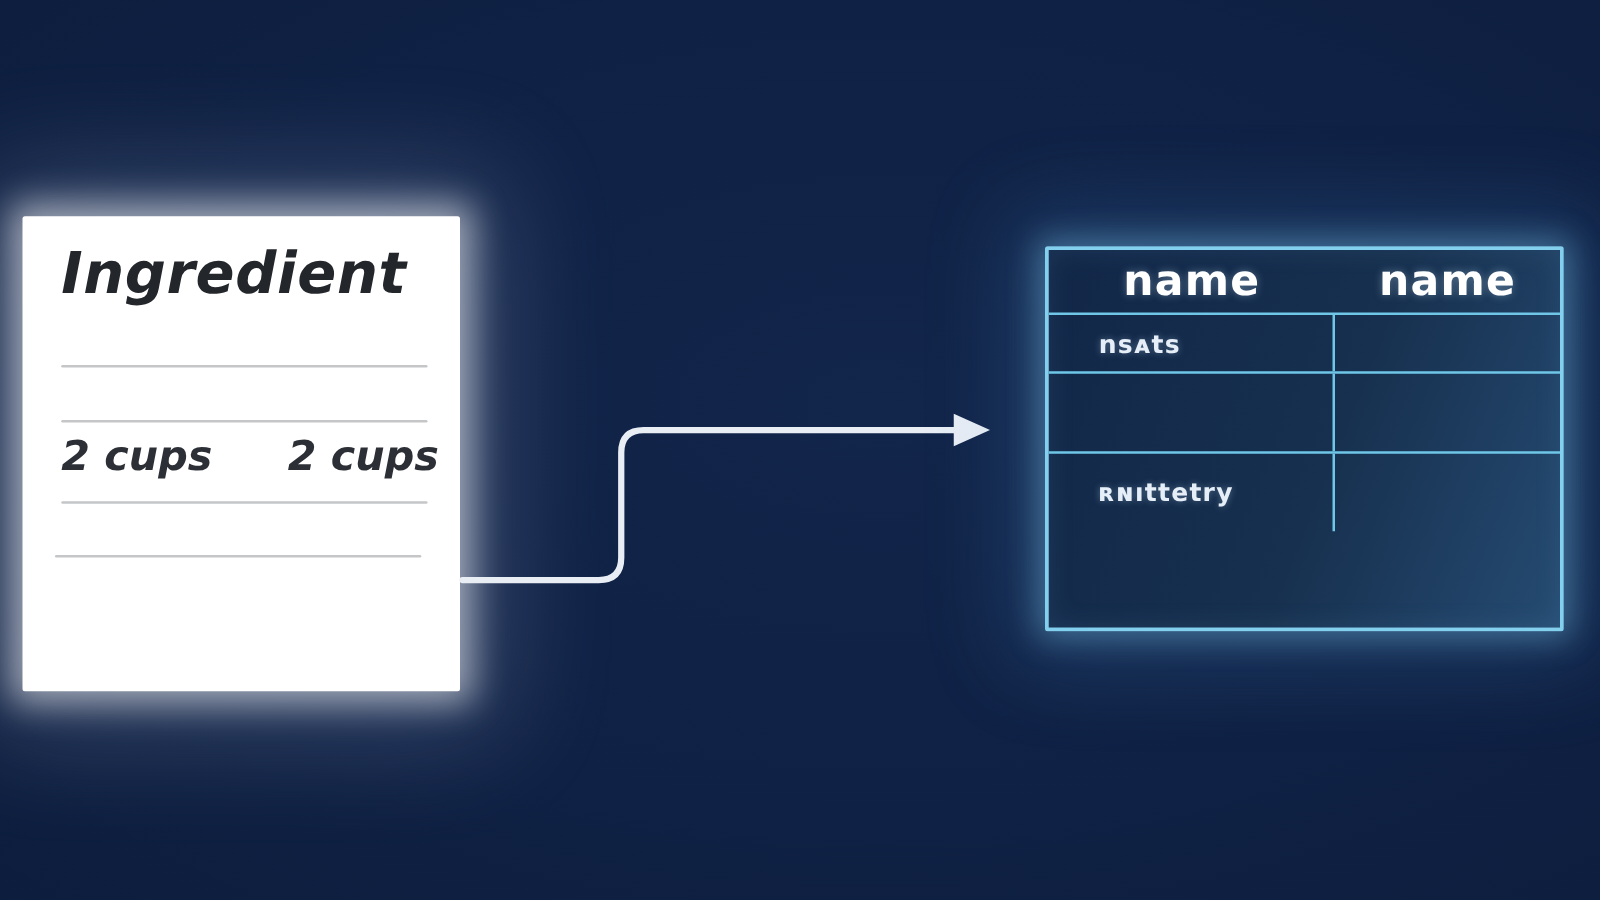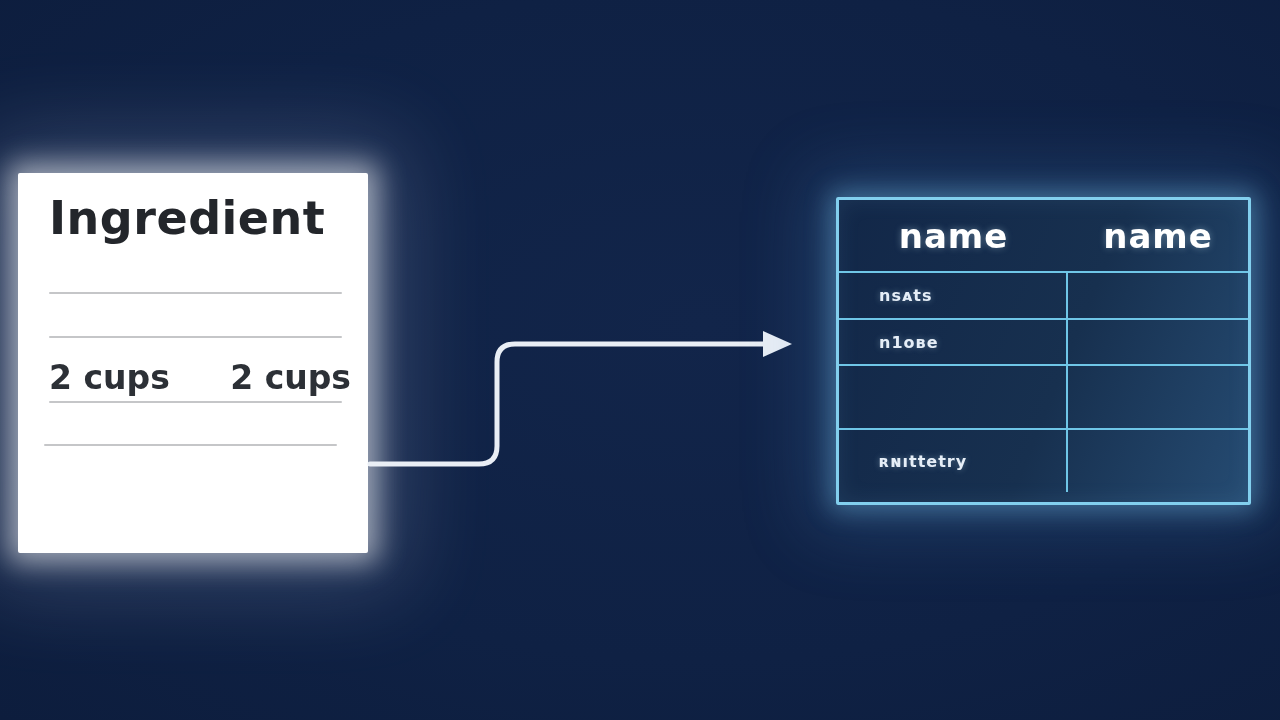--- a/index.html
+++ b/index.html
@@ -8,64 +8,65 @@
     background:#0f2144;
     background-image:radial-gradient(ellipse at 55% 45%, #12254a 0%, #0f2144 60%, #0d1d3d 100%);
     font-family:"DejaVu Sans","Liberation Sans",sans-serif;
   }
   
   .card{
     position:absolute;left:18px;top:173px;width:350px;height:380px;
     background:#ffffff;border-radius:2px;
     box-shadow:0 0 28px 10px rgba(255,255,255,0.55),
                0 0 90px 34px rgba(205,222,255,0.20);
+    font-style:italic;
   }
   .card-title{
     position:absolute;left:31px;top:18px;
     font-size:46px;font-weight:bold;color:#23262b;letter-spacing:0.5px;
   }
   .rule{
     position:absolute;left:31px;width:293px;height:2px;background:#c5c6c8;border-radius:1px;
   }
   .rule.r1{top:119px}
   .rule.r2{top:163px}
   .rule.r3{top:228px}
   .rule.r4{top:271px;left:26px}
   .qty-row{
     position:absolute;left:31px;top:172px;width:302px;height:52px;
-    display:flex;justify-content:space-between;align-items:flex-end;
+    display:flex;justify-content:space-between;align-items:flex-start;
     font-size:33px;font-weight:bold;color:#2c3036;
   }
   
   .arrow-wrap{position:absolute;left:360px;top:320px;width:440px;height:160px;}
   
   .db-table{
     position:absolute;left:836px;top:197px;width:415px;height:308px;
     box-sizing:border-box;border:3px solid #82cfee;border-radius:2px;
     background:linear-gradient(112deg,#122748 0%,#17304f 55%,#2b5680 118%);
     box-shadow:0 0 24px 6px rgba(125,200,240,0.38),
                0 0 70px 26px rgba(80,150,210,0.22),
                inset 0 0 22px rgba(130,200,240,0.10);
     display:flex;flex-direction:column;
   }
   .db-header{
-    height:71px;display:flex;align-items:center;flex:none;box-sizing:border-box;
+    height:50px;display:flex;align-items:center;flex:none;box-sizing:border-box;
   }
   .db-header .hcell{
     text-align:center;color:#ffffff;font-weight:bold;font-size:34px;
     letter-spacing:1px;text-shadow:0 0 7px rgba(210,240,255,0.35);
   }
   .hcell.c1{width:56%;}
   .hcell.c2{width:44%;}
   .db-row{
     flex:none;display:flex;box-sizing:border-box;border-top:2px solid #6fc6e7;
   }
   .db-row .cell{
     box-sizing:border-box;display:flex;align-items:center;
-    color:#e6eef7;font-weight:bold;font-size:16px;letter-spacing:1px;
+    color:#e6eef7;font-weight:bold;font-size:20px;letter-spacing:1px;
     text-shadow:0 0 6px rgba(200,235,255,0.35);
   }
   .cell.c1{width:56%;padding-left:40px;border-right:2px solid #6fc6e7;}
   .cell.c2{width:44%;padding-left:30px;}
   .db-row.h47{height:47px}
   .db-row.h46{height:46px}
   .db-row.h48{height:64px}
 </style>
 </head>
 <body>
@@ -93,24 +94,20 @@
 
   <div class="db-table">
     <div class="db-header">
       <div class="hcell c1">name</div>
       <div class="hcell c2">name</div>
     </div>
     <div class="db-row h47">
       <div class="cell c1">nsᴀts</div>
       <div class="cell c2"></div>
     </div>
-    <div class="db-row h46">
-      <div class="cell c1">n1oʙe</div>
-      <div class="cell c2"></div>
-    </div>
     <div class="db-row h48">
       <div class="cell c1"></div>
       <div class="cell c2"></div>
     </div>
     <div class="db-row h48">
       <div class="cell c1">ʀɴıttetry</div>
       <div class="cell c2"></div>
     </div>
   </div>
 

